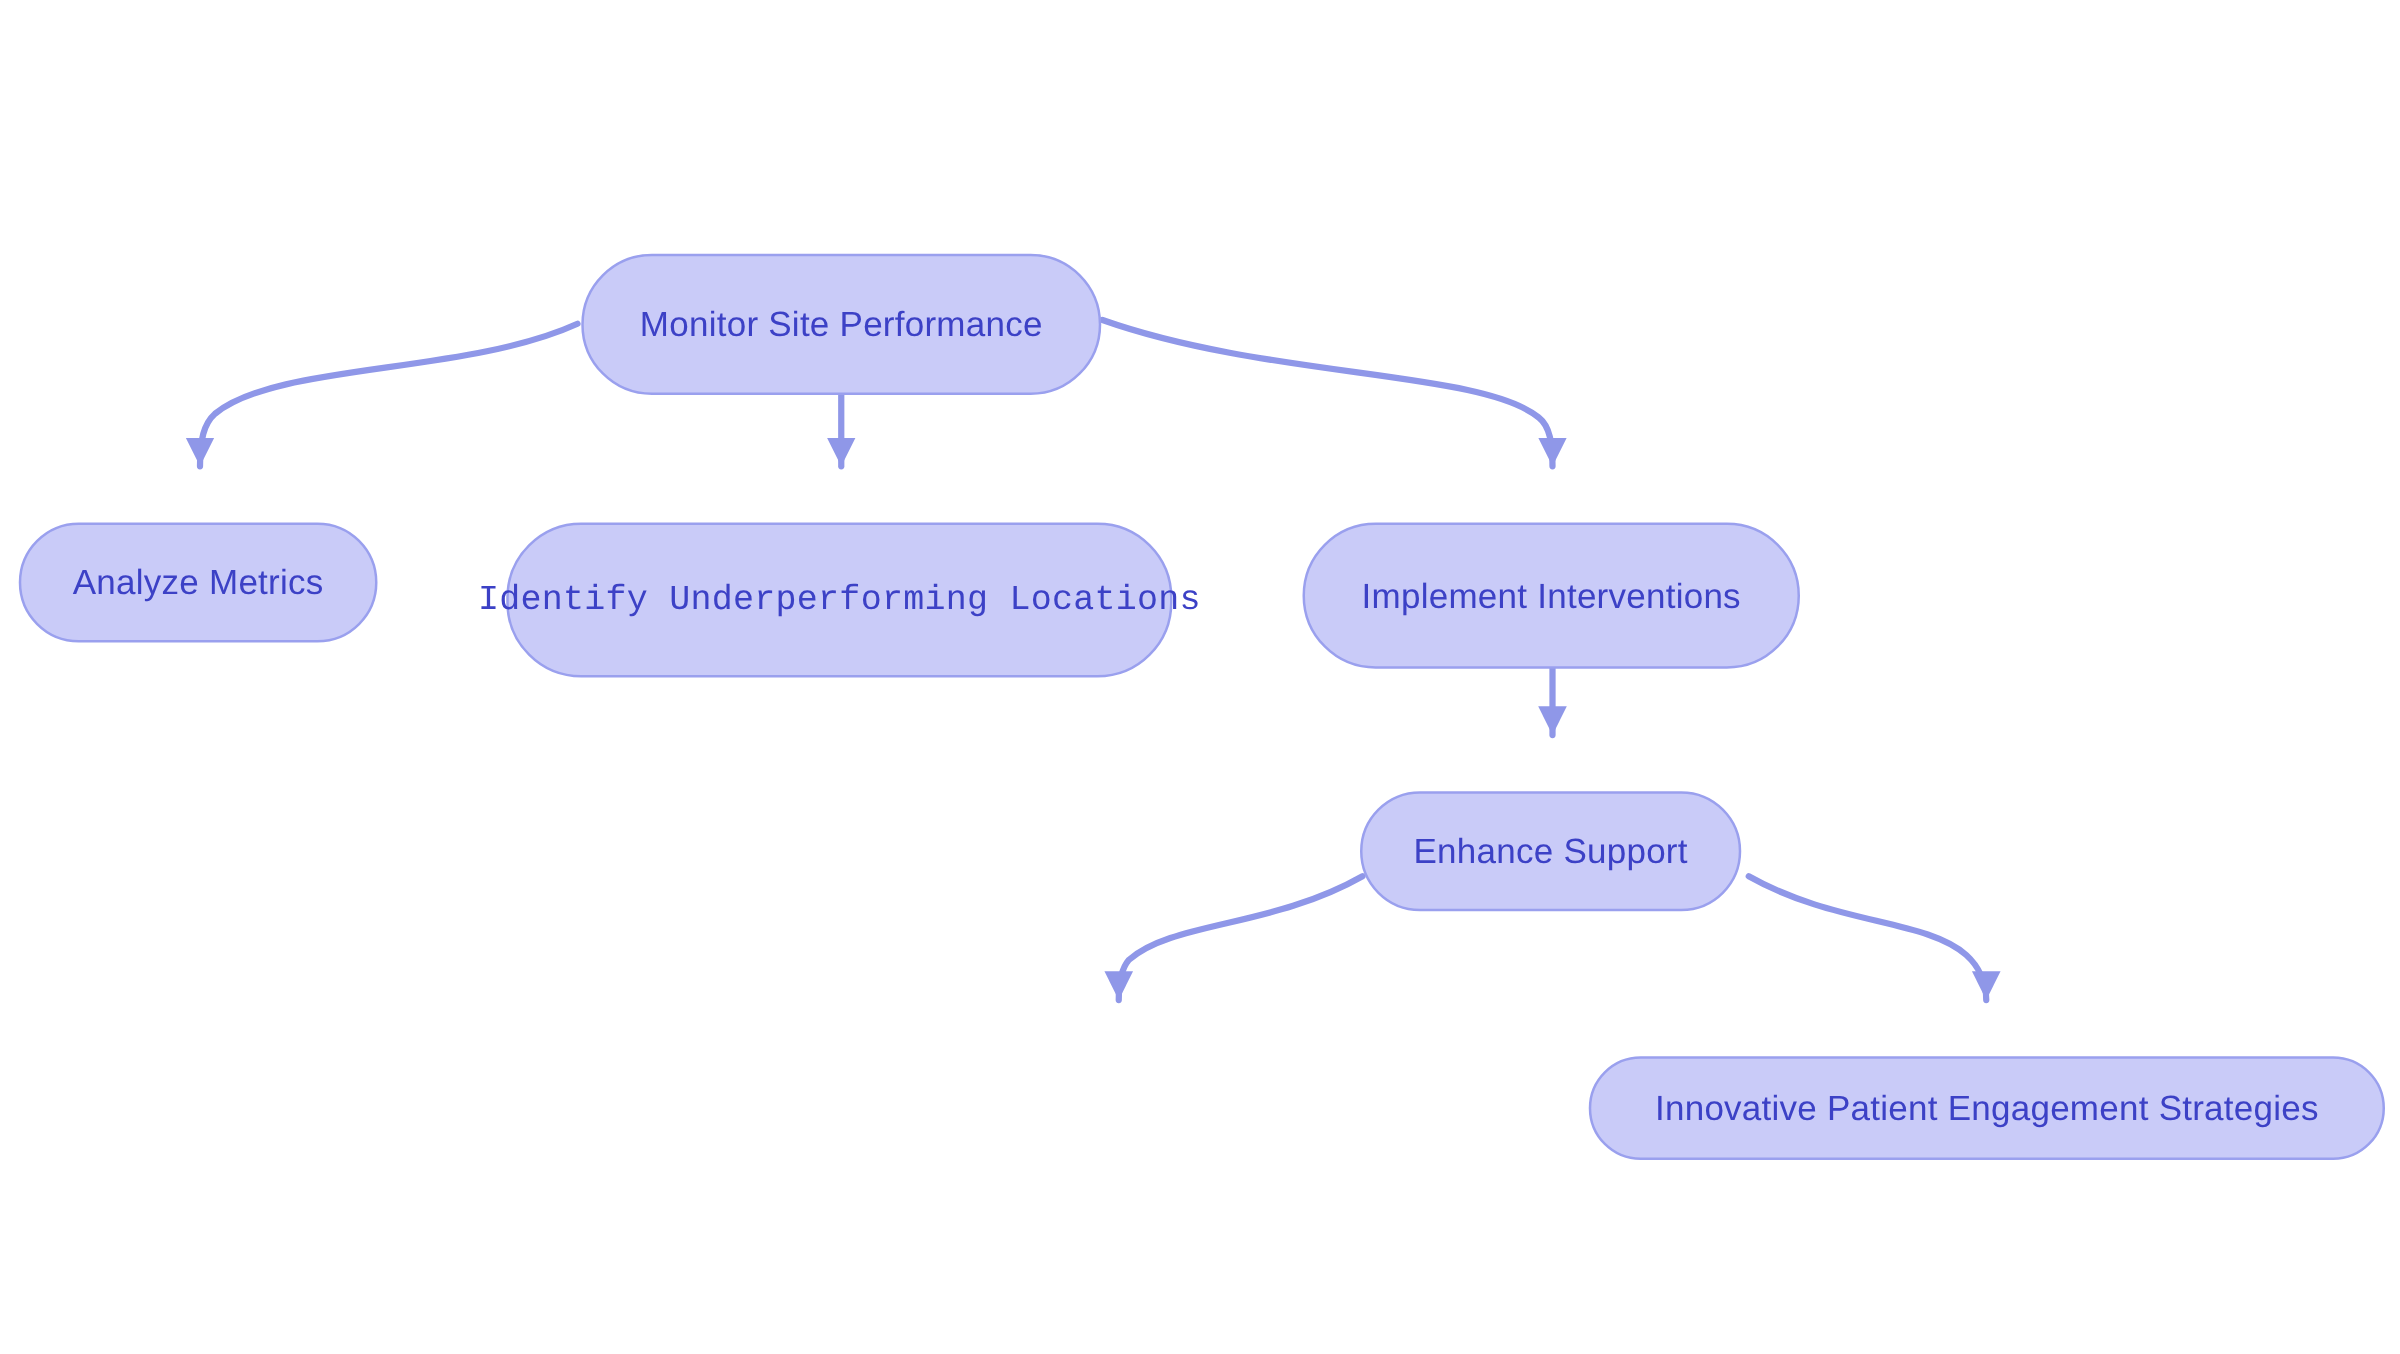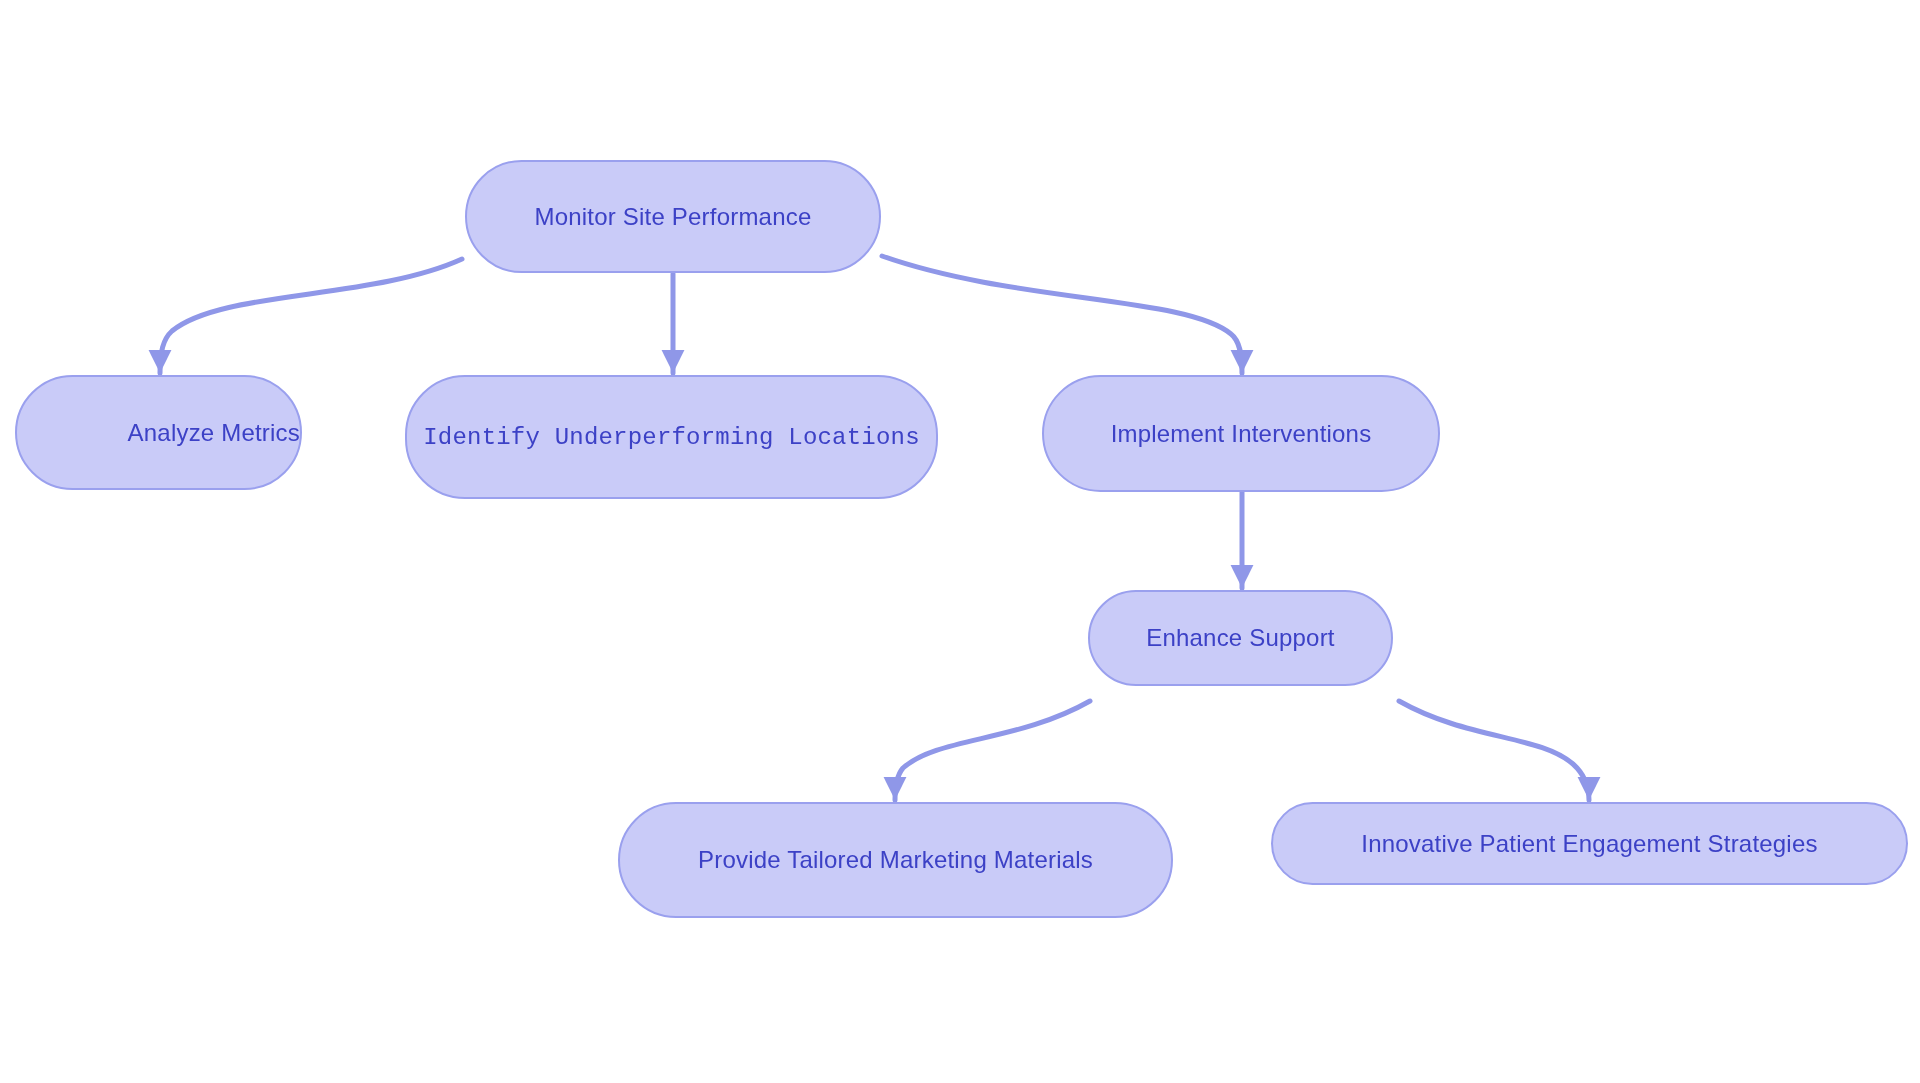--- a/index.html
+++ b/index.html
@@ -35,27 +35,28 @@
   .arrowhead { fill: var(--arrow); }
   .node {
     position: absolute;
     display: flex;
     align-items: center;
     justify-content: center;
     background: var(--node-fill);
     border: 2px solid var(--node-border);
     border-radius: 60px;
     color: var(--text);
-    font-size: 24px;
+    font-size: 28px;
     letter-spacing: 0.2px;
     white-space: nowrap;
     text-align: center;
+    margin-top: 43px;
   }
   .node-monitor    { left: 465px;  top: 160px; width: 416px; height: 113px; }
-  .node-analyze    { left: 15px;   top: 375px; width: 287px; height: 115px; justify-content: flex-end; }
+  .node-analyze    { left: 15px;   top: 375px; width: 287px; height: 96px; }
   .node-identify   { left: 405px;  top: 375px; width: 533px; height: 124px; font-family: Liberation Mono, monospace; }
   .node-implement  { left: 1042px; top: 375px; width: 398px; height: 117px; }
   .node-enhance    { left: 1088px; top: 590px; width: 305px; height: 96px; }
   .node-provide    { left: 618px;  top: 802px; width: 555px; height: 116px; }
   .node-innovative { left: 1271px; top: 802px; width: 637px; height: 83px; }
 </style>
 </head>
 <body>
 
 <div class="canvas">
@@ -87,21 +88,18 @@
   </div>
 
   <div class="node node-implement">
     <span>Implement Interventions</span>
   </div>
 
   <div class="node node-enhance">
     <span>Enhance Support</span>
   </div>
 
-  <div class="node node-provide">
-    <span>Provide Tailored Marketing Materials</span>
-  </div>
 
   <div class="node node-innovative">
     <span>Innovative Patient Engagement Strategies</span>
   </div>
 
 </div>
 
 </body></html>

